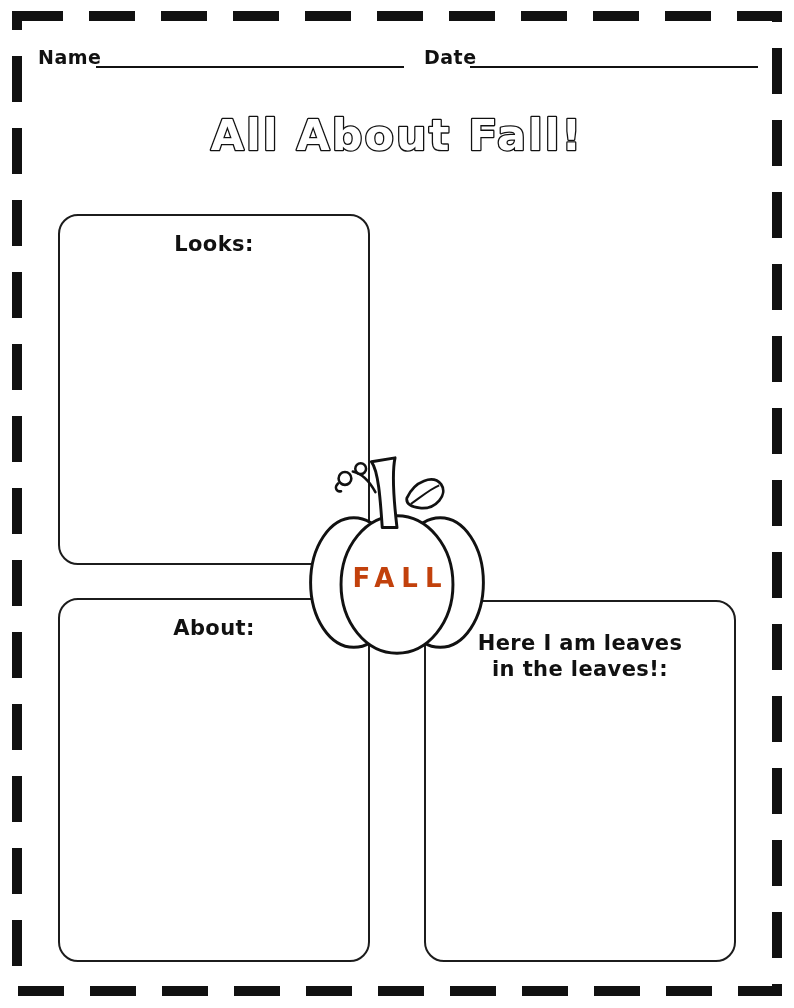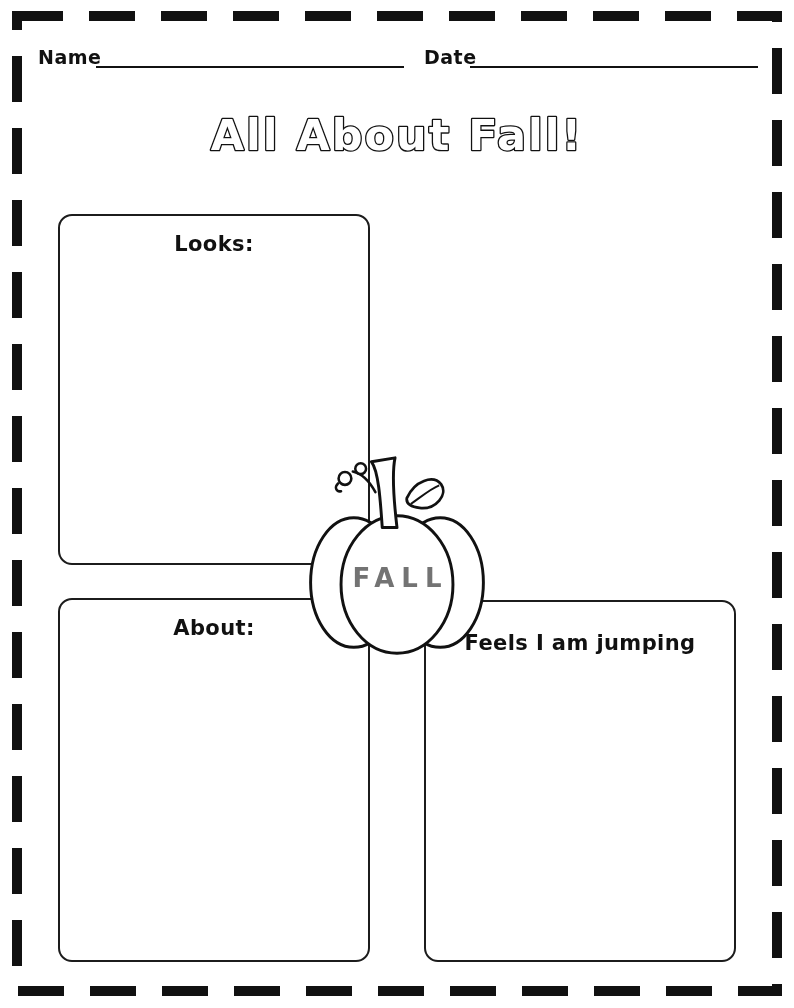--- a/index.html
+++ b/index.html
@@ -48,21 +48,21 @@
     letter-spacing: 2px;
     fill: #ffffff;
     stroke: #111111;
     stroke-width: 2.6px;
     paint-order: stroke fill;
     stroke-linejoin: round;
   }
   .qbox {
     position: absolute;
     border: 2.6px solid #1c1c1c;
-    border-radius: 14px;
+    border-radius: 20px;
     background: #ffffff;
     box-sizing: border-box;
     z-index: 1;
   }
   .qbox .label {
     margin-top: 15px;
     text-align: center;
     font-weight: 700;
     font-size: 21px;
     letter-spacing: 0.4px;
@@ -92,21 +92,21 @@
   .fall-label {
     position: absolute;
     left: 0;
     right: 0;
     top: 114px;
     text-align: center;
     font-size: 26px;
     font-weight: 700;
     letter-spacing: 7px;
     text-indent: 7px;
-    color: #737373;
+    color: #c2410c;
   }
 </style>
 </head>
 <body>
 
 <div class="page">
 
   <svg class="border-svg" width="794" height="1008" aria-hidden="true">
     <rect x="17" y="16" width="760" height="975" fill="none" stroke="#111111" stroke-width="10" stroke-dasharray="46 26"></rect>
   </svg>
@@ -125,21 +125,22 @@
     <div class="label">Looks:</div>
   </div>
 
 
   <div class="qbox" id="box-smells">
     <div class="label">About:</div>
   </div>
 
   <div class="qbox" id="box-jump">
     <div class="label two-line">
-      <div>Feels I am jumping</div>
+      <div>Here I am leaves</div>
+      <div>in the leaves!:</div>
     </div>
   </div>
 
   <div class="pumpkin">
     <svg viewBox="0 0 220 210" aria-hidden="true">
 
       <g fill="#ffffff" stroke="#111111" stroke-width="3">
         <ellipse cx="66" cy="130" rx="44" ry="66"></ellipse>
         <ellipse cx="154" cy="130" rx="44" ry="66"></ellipse>
         <ellipse cx="110" cy="132" rx="57" ry="70"></ellipse>

